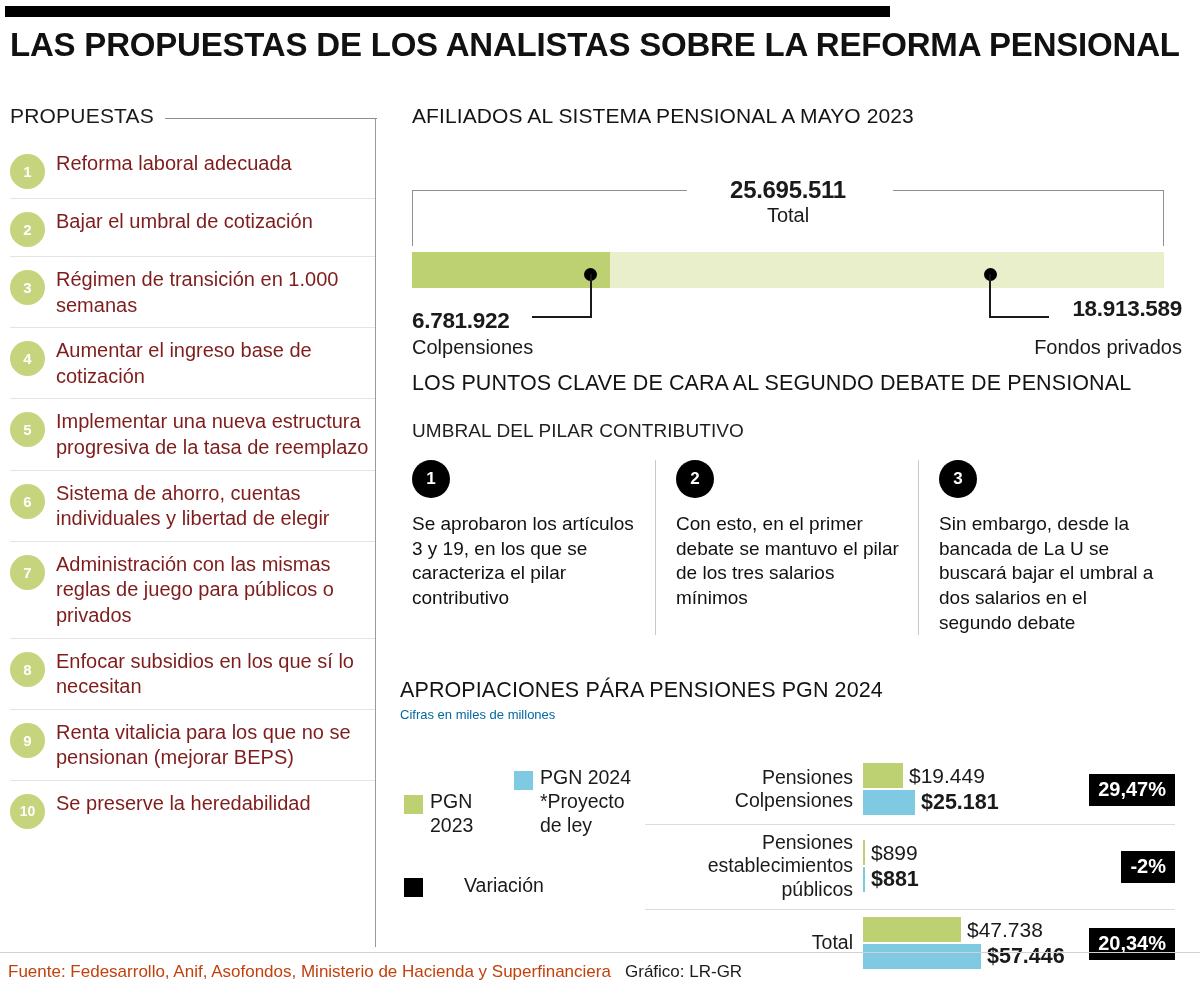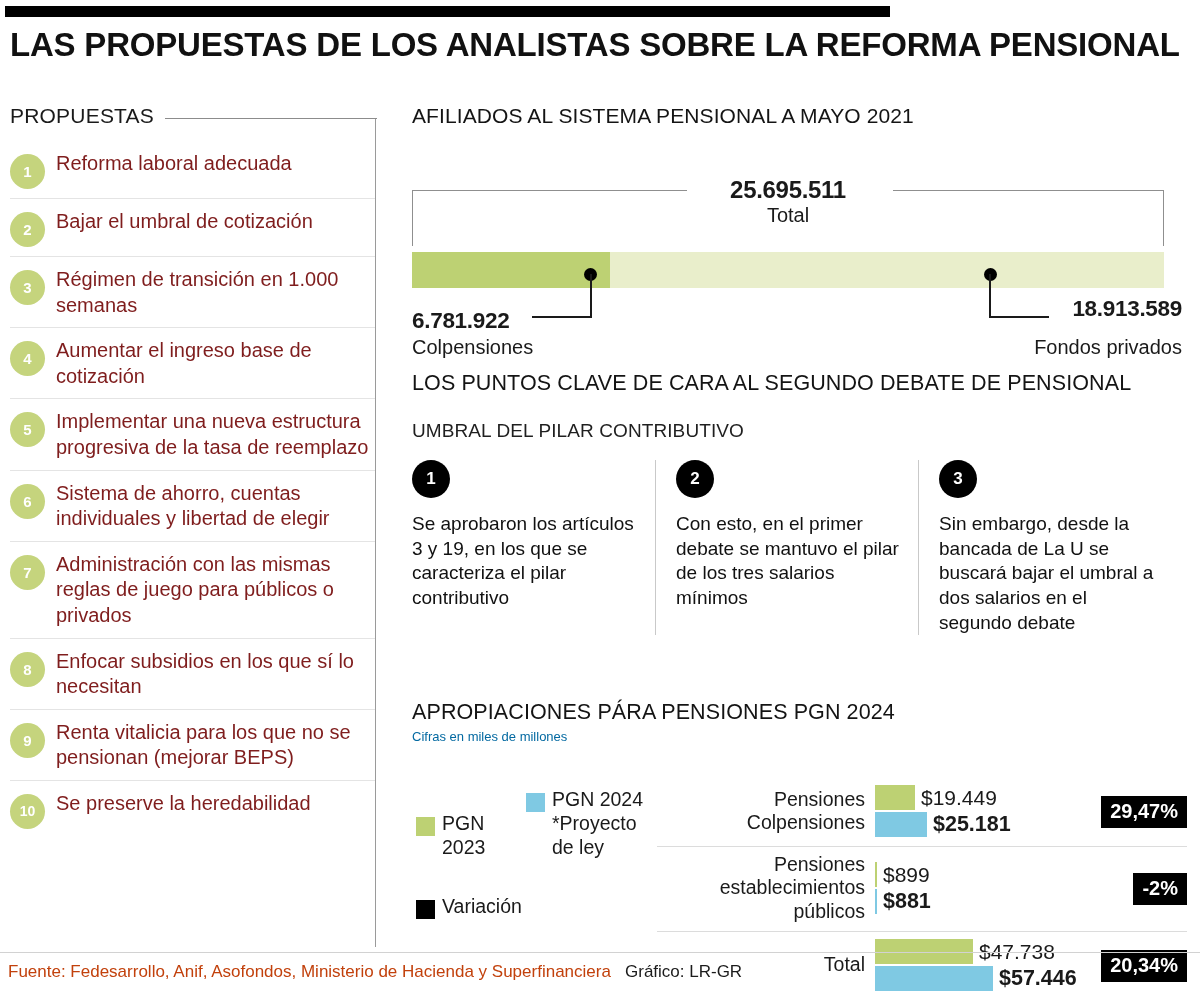--- a/index.html
+++ b/index.html
@@ -116,30 +116,30 @@
   .kp-col { width: 243px; padding-right: 18px; position: relative; }
   .kp-col + .kp-col { border-left: 1px solid #c9c9c9; padding-left: 20px; width: 263px; }
   .kp-badge {
     width: 38px; height: 38px; border-radius: 50%; background: #000;
     color: #fff; font-size: 17px; font-weight: bold;
     display: flex; align-items: center; justify-content: center;
   }
   .kp-text { margin-top: 14px; font-size: 19px; line-height: 1.3; color: #111; }
 
   
-  .approp { position: absolute; left: 412px; top: 678px; width: 775px; margin-top: 22px; }
+  .approp { position: absolute; left: 400px; top: 678px; width: 775px; }
   .approp-sub { font-size: 13px; color: #0369a1; margin-top: 4px; }
 
   .legend { position: absolute; left: 4px; top: 88px; width: 250px; }
   .legend-row { display: flex; align-items: flex-end; }
   .leg-item { display: flex; align-items: flex-start; }
   .leg-swatch { width: 19px; height: 19px; margin-right: 7px; margin-top: 5px; flex: 0 0 auto; }
   .leg-lbl { font-size: 19.5px; line-height: 1.22; }
   .leg-pgn23 { width: 110px; }
-  .leg-var { margin-top: 36px; display: flex; align-items: center; }
+  .leg-var { margin-top: 36px; display: flex; align-items: flex-end; gap: 34px; }
 
   .chart-rows { position: absolute; left: 245px; top: 78px; width: 530px; }
   .crow { display: flex; align-items: center; position: relative; padding: 6px 0 8px 0; }
   .crow + .crow { border-top: 1px solid #dcdcdc; }
   .crow-lbl {
     width: 218px; text-align: right; padding-right: 10px;
     font-size: 19.5px; line-height: 1.2; color: #1a1a1a;
   }
   .crow-bars { width: 205px; position: relative; }
   .bar-line { display: flex; align-items: center; height: 27px; }
@@ -211,21 +211,21 @@
         </div>
         <div class="prop-item">
           <div class="badge n10">10</div>
           <div class="prop-text">Se preserve la heredabilidad</div>
         </div>
       </div>
   </div>
   <div class="vline"></div>
 
   <div class="right-col">
-    <div class="sect-title">AFILIADOS AL SISTEMA PENSIONAL A MAYO 2021</div>
+    <div class="sect-title">AFILIADOS AL SISTEMA PENSIONAL A MAYO 2023</div>
     <div class="affil">
       <div class="bracket"></div>
       <div class="bracket-gap"></div>
       <div class="total-num">25.695.511</div>
       <div class="total-lbl">Total</div>
 
       <div class="stack-bar">
         <div class="seg-dark" style="width: 198.478px;"></div>
       </div>
 

